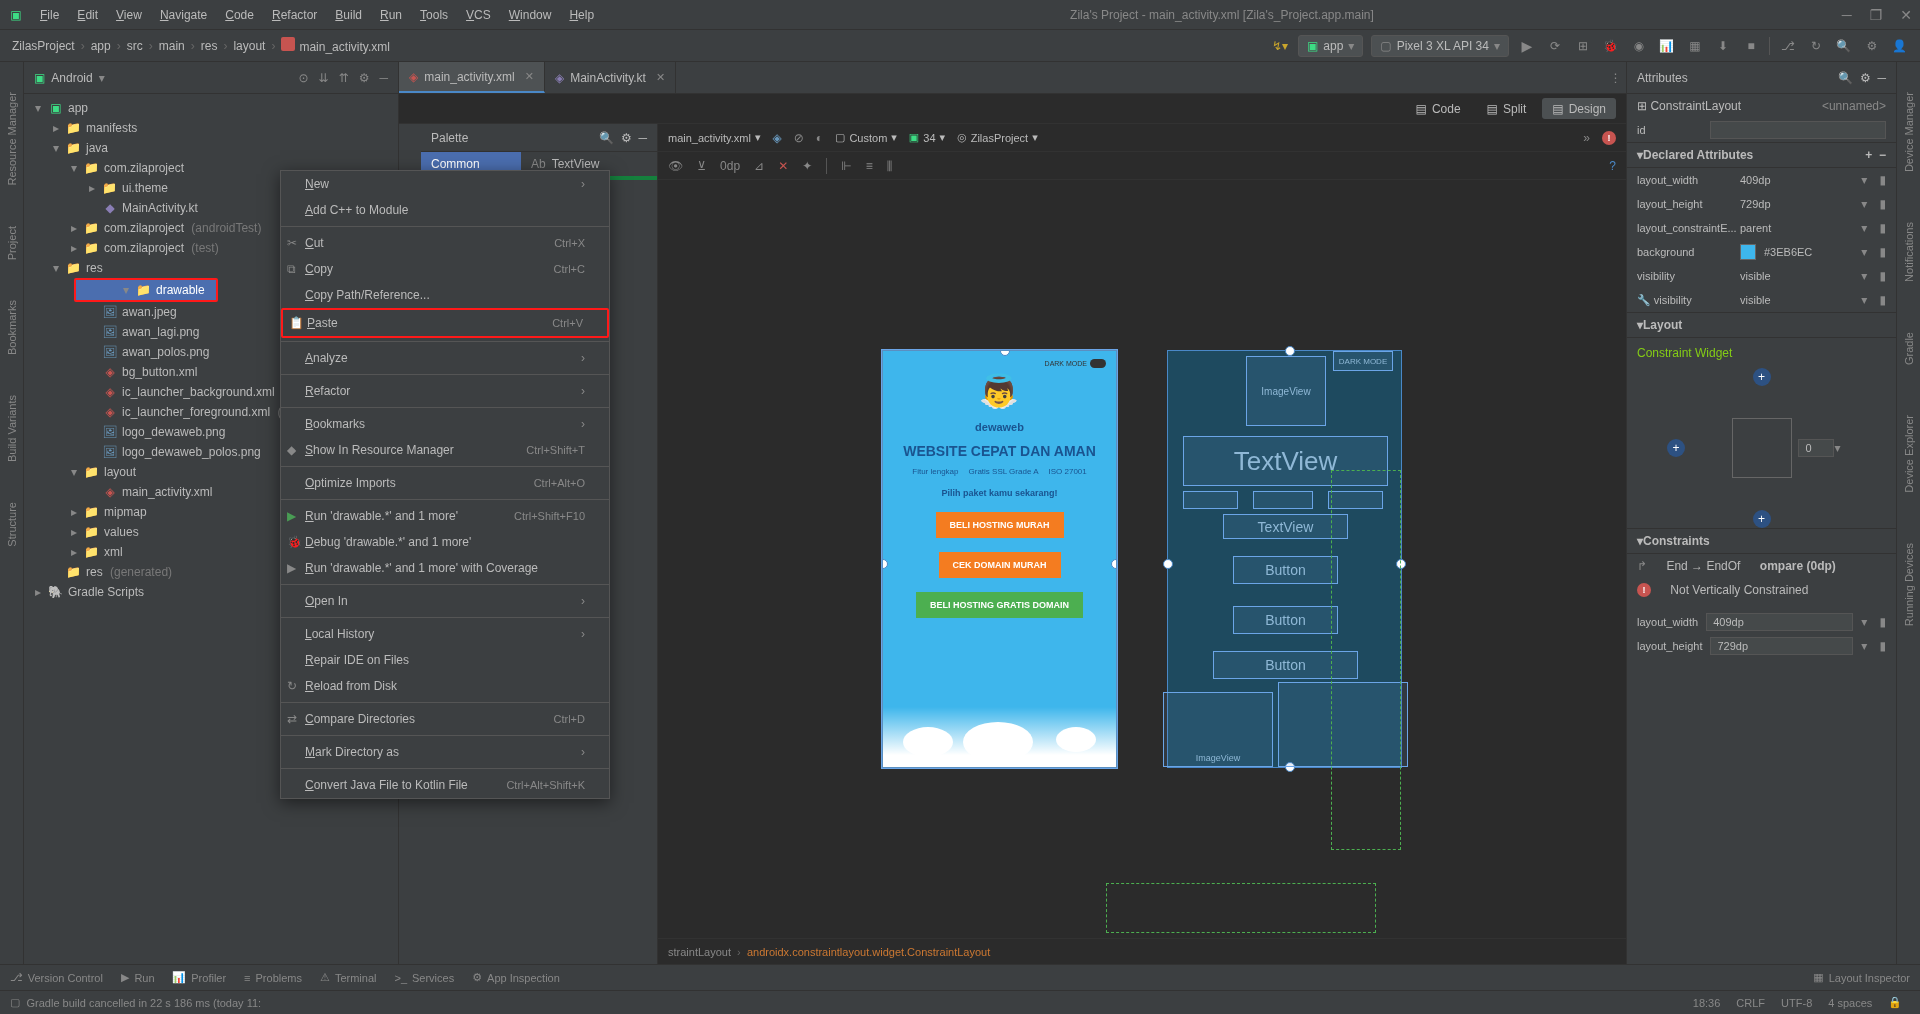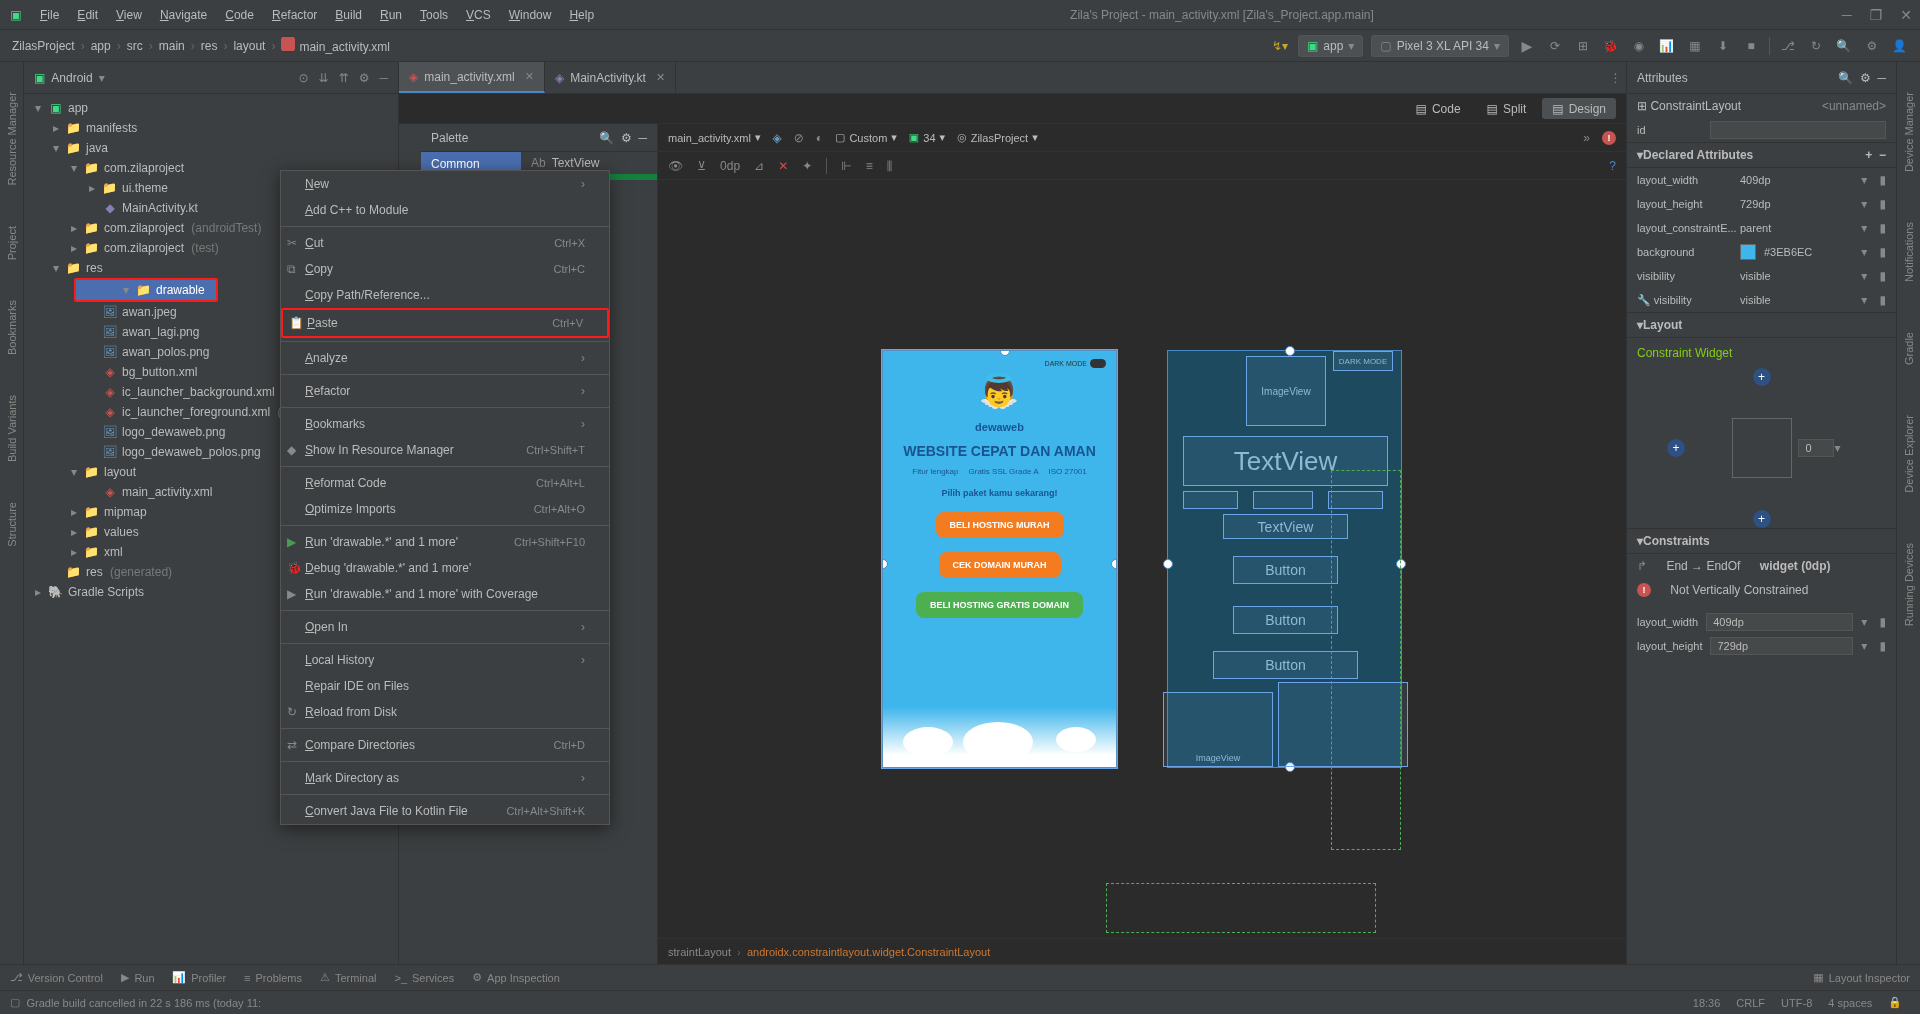--- a/index.html
+++ b/index.html
@@ -43,39 +43,39 @@
 .tab{height:100%;padding:0 10px;display:flex;align-items:center;gap:6px;border-right:1px solid #323232;color:#bbb;cursor:pointer}
 .tab.active{background:#4e5254;border-bottom:2px solid #4a88c7}
 .tab .close-x{color:#888;font-size:11px;margin-left:4px}
 .view-toggle{height:30px;display:flex;justify-content:flex-end;padding:4px 10px;gap:6px;background:#2b2b2b;border-bottom:1px solid #323232}
 .toggle-btn{padding:3px 10px;border-radius:3px;display:flex;align-items:center;gap:5px;color:#bbb;cursor:pointer}
 .toggle-btn.active{background:#4c5052}
 .design-body{flex:1;display:flex}
 .palette{width:237px;background:#3c3f41;border-right:1px solid #323232;display:flex;flex-direction:column}
 .palette-header{height:28px;display:flex;align-items:center;padding:0 10px;border-bottom:1px solid #323232}
 .palette-header .spacer{flex:1}
-.palette-row{display:flex;height:28px;border-bottom:6px solid #15803d}
+.palette-row{display:flex;height:28px;border-bottom:4px solid #15803d}
 .palette-cat{width:100px;padding:5px 10px;background:#4b6eaf;color:#fff}
 .palette-item{flex:1;padding:5px 10px;display:flex;align-items:center;gap:6px}
 .palette-rail{width:22px;background:#3c3f41;display:flex;align-items:center;justify-content:center}
 .palette-rail-txt{writing-mode:vertical-rl;transform:rotate(180deg);color:#888;font-size:11px}
 .canvas-area{flex:1;display:flex;flex-direction:column;background:#2b2b2b}
 .canvas-toolbar{height:28px;display:flex;align-items:center;padding:0 10px;gap:12px;border-bottom:1px solid #323232;color:#888}
 .canvas-toolbar2{height:28px;display:flex;align-items:center;padding:0 10px;gap:14px;border-bottom:1px solid #323232;color:#888}
 .canvas-viewport{flex:1;display:flex;align-items:center;justify-content:center;gap:50px;background:#2b2b2b;position:relative}
 .device-preview{width:235px;height:418px;background:#3eb6ec;border:1px solid #5a8fc1;position:relative;display:flex;flex-direction:column;align-items:center;padding:10px;overflow:hidden}
 .device-preview.sel{outline:1px solid #6ba5e7}
 .sel-handle{position:absolute;width:10px;height:10px;background:#fff;border:1px solid #4a88c7;border-radius:50%}
 .blueprint{width:235px;height:418px;background:#1e4a5f;border:1px solid #4a88c7;position:relative}
 .bp-el{position:absolute;border:1px solid #6ba5e7;color:#8fb8d6;display:flex;align-items:center;justify-content:center;font-size:14px;background:rgba(92,143,193,0.15)}
 .dewaweb-logo{width:60px;height:60px;display:flex;align-items:center;justify-content:center;font-size:32px}
 .preview-title{color:#1a5490;font-weight:bold;font-size:14px;margin-top:10px}
 .preview-sub{color:#1a5490;font-size:8px;margin-top:8px;display:flex;gap:10px}
 .preview-pilih{color:#1a5490;font-size:9px;margin-top:12px;font-weight:bold}
-.prev-btn{padding:8px 14px;color:#fff;font-size:9px;font-weight:bold;margin-top:14px;border-radius:8px}
+.prev-btn{padding:8px 14px;color:#fff;font-size:9px;font-weight:bold;margin-top:14px;border-radius:0}
 .prev-btn.orange{background:#f47c20}
 .prev-btn.green{background:#4caf50}
 .dark-mode-lbl{position:absolute;top:8px;right:10px;font-size:7px;color:#333;display:flex;align-items:center;gap:3px}
 .clouds{position:absolute;bottom:0;left:0;right:0;height:60px;background:linear-gradient(to top,#fff 20%,transparent)}
 .cloud{position:absolute;background:#fff;border-radius:50%}
 .breadcrumb-bottom{height:26px;display:flex;align-items:center;padding:0 10px;border-top:1px solid #323232;color:#888;font-size:11px}
 .bc-link{color:#cc7832}
 .right-rail{width:24px;background:#3c3f41;border-left:1px solid #323232;display:flex;flex-direction:column;align-items:center;padding-top:30px;gap:50px}
 .attributes{width:270px;background:#3c3f41;border-left:1px solid #323232;display:flex;flex-direction:column}
 .attr-row{display:flex;align-items:center;height:24px;padding:0 10px;gap:8px}
@@ -528,21 +528,21 @@
           <div style="position:absolute;right:-50px;top:20px;display:flex;align-items:center">
             <input class="attr-input" style="width: 36px;" value="0">
             <span style="color:#888">▾</span>
           </div>
         </div>
     </div>
     <div class="section-hdr">
         <span>▾ </span>
         <span>Constraints</span>
       </div>
-    <div class="attr-row"><span style="color:#888">↱</span>&nbsp;<span>End → EndOf</span>&nbsp;<b>widget (0dp)</b></div>
+    <div class="attr-row"><span style="color:#888">↱</span>&nbsp;<span>End → EndOf</span>&nbsp;<b>ompare (0dp)</b></div>
     <div class="attr-row"><span class="err-icon">!</span>&nbsp;<span>Not Vertically Constrained</span></div>
     <div style="height:8px"></div>
     <div id="layout2">
         <div class="attr-row">
           <span class="label">layout_width</span>
           <input class="attr-input" value="409dp" style="">
           <span style="color:#888">▾</span>
           <span style="color:#888;margin-left:4px">▮</span>
         </div>
         <div class="attr-row">
@@ -606,24 +606,20 @@
     <div class="ctx-item">
       <span><u>B</u>ookmarks</span>
       <span class="sub-arrow">›</span>
     </div>
     <div class="ctx-item">
       <span class="ctx-icon" style="">◆</span>
       <span><u>S</u>how In Resource Manager</span>
       <span class="shortcut">Ctrl+Shift+T</span>
     </div>
     <div class="ctx-sep"></div>
-    <div class="ctx-item">
-      <span><u>R</u>eformat Code</span>
-      <span class="shortcut">Ctrl+Alt+L</span>
-    </div>
     <div class="ctx-item">
       <span><u>O</u>ptimize Imports</span>
       <span class="shortcut">Ctrl+Alt+O</span>
     </div>
     <div class="ctx-sep"></div>
     <div class="ctx-item">
       <span class="ctx-icon" style="color:#499c54">▶</span>
       <span><u>R</u>un 'drawable.*' and 1 more'</span>
       <span class="shortcut">Ctrl+Shift+F10</span>
     </div>

